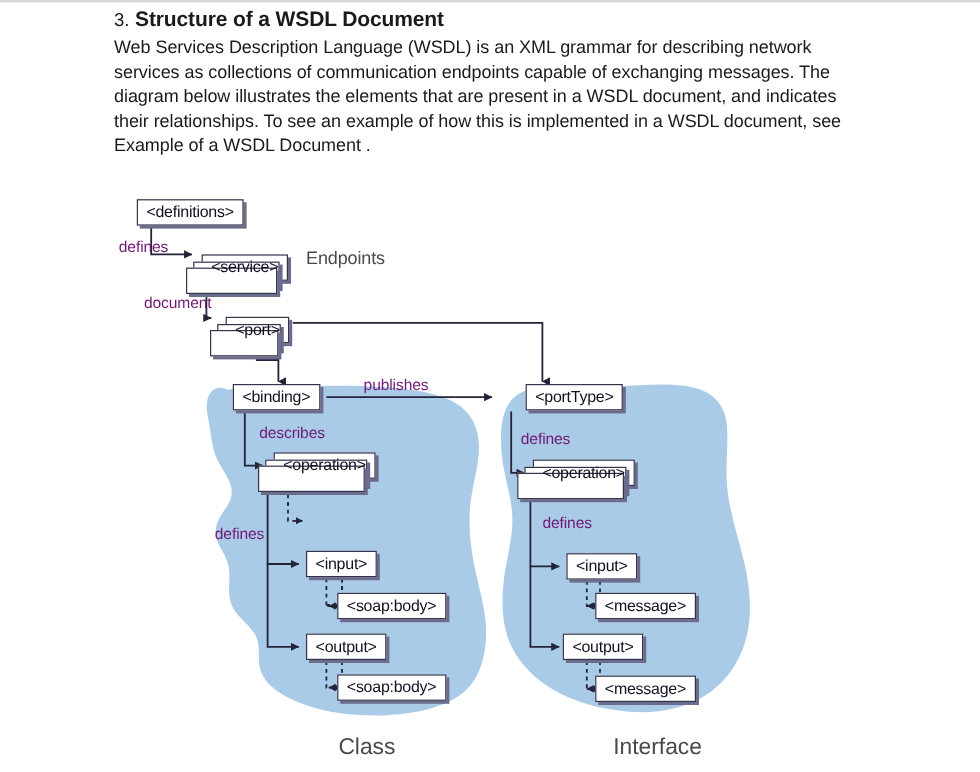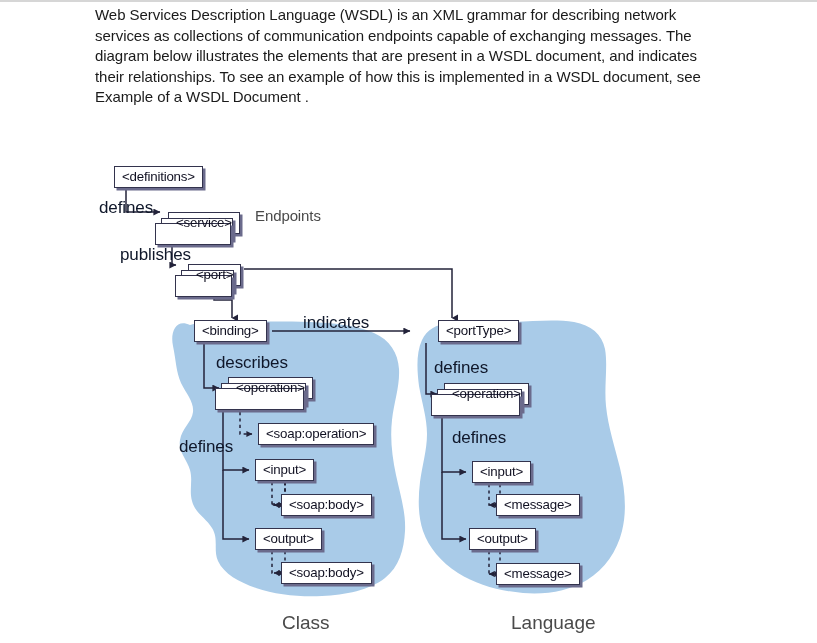--- a/index.html
+++ b/index.html
@@ -102,22 +102,22 @@
     height: 22px;
   }
   .dg-stack::after {
     left: -14px; top: 10px;
     width: calc(100% + 6px);
     height: 22px;
   }
 
   .dg-label {
     position: absolute;
-    font-size: 17px;
-    color: #0f172a;
+    font-size: 13px;
+    color: #701a75;
     white-space: nowrap;
     font-family: "Liberation Sans", sans-serif;
     z-index: 7;
     letter-spacing: -0.1px;
   }
   .dg-label.grey {
     color: #4a4a4a;
     font-size: 15px;
   }
   .dg-caption {
@@ -131,20 +131,21 @@
   .wires { position: absolute; left:0; top:0; z-index: 4; }
 </style>
 </head>
 <body>
 
 <div id="page">
 
   <div class="top-rule"></div>
 
   <div class="content">
+    <h1 class="heading"><span class="num">3.</span> <span>Structure of a WSDL Document</span></h1>
     <p class="intro">Web Services Description Language (WSDL) is an XML grammar for describing network services as collections of communication endpoints capable of exchanging messages. The diagram below illustrates the elements that are present in a WSDL document, and indicates their relationships. To see an example of how this is implemented in a WSDL document, see Example of a WSDL Document .</p>
   </div>
 
   <div id="diagram">
 
     <svg class="blobs" width="817" height="493" viewBox="0 0 817 493">
 
       <path fill="#a9cbe8" d="M 190 175
            C 176 168, 170 182, 173 196
            C 176 210, 176 222, 181 233
@@ -240,40 +241,39 @@
     <div class="dg-box" style="left:114px; top:16px;">&lt;definitions&gt;</div>
     <div class="dg-box dg-stack" style="left:168px; top:62px;">&lt;service&gt;</div>
     <div class="dg-box dg-stack" style="left:188px; top:114px;">&lt;port&gt;</div>
 
     <div class="dg-box" style="left:194px; top:170px;">&lt;binding&gt;</div>
     <div class="dg-box" style="left:414px; top:170px;margin-left:24px;">&lt;portType&gt;</div>
 
     <div class="dg-box dg-stack" style="left:228px; top:227px;">&lt;operation&gt;</div>
     <div class="dg-box dg-stack" style="left:444px; top:233px;">&lt;operation&gt;</div>
 
-    <div class="dg-box" style="left:258px; top:273px;">&lt;soap:operation&gt;</div>
 
     <div class="dg-box" style="left:255px; top:309px;">&lt;input&gt;</div>
     <div class="dg-box" style="left:281px; top:344px;">&lt;soap:body&gt;</div>
 
     <div class="dg-box" style="left:255px; top:378px;">&lt;output&gt;</div>
     <div class="dg-box" style="left:281px; top:412px;">&lt;soap:body&gt;</div>
 
     <div class="dg-box" style="left:472px; top:311px;">&lt;input&gt;</div>
     <div class="dg-box" style="left:496px; top:344px;">&lt;message&gt;</div>
 
     <div class="dg-box" style="left:469px; top:378px;">&lt;output&gt;</div>
     <div class="dg-box" style="left:496px; top:413px;">&lt;message&gt;</div>
 
     <div class="dg-label" style="left:99px;  top:48px;">defines</div>
-    <div class="dg-label" style="left:120px; top:95px;">publishes</div>
-    <div class="dg-label" style="left:303px; top:163px;">indicates</div>
+    <div class="dg-label" style="left:120px; top:95px;">document</div>
+    <div class="dg-label" style="left:303px; top:163px;">publishes</div>
     <div class="dg-label" style="left:216px; top:203px;text-align:right;">describes</div>
     <div class="dg-label" style="left:179px; top:287px;">defines</div>
     <div class="dg-label" style="left:434px; top:208px;">defines</div>
     <div class="dg-label" style="left:452px; top:278px;">defines</div>
 
     <div class="dg-label grey" style="left:255px; top:57px;">Endpoints</div>
     <div class="dg-caption" style="left:282px; top:462px;">Class</div>
-    <div class="dg-caption" style="left:511px; top:462px;">Language</div>
+    <div class="dg-caption" style="left:511px; top:462px;">Interface</div>
 
   </div>
 </div>
 
 </body></html>

